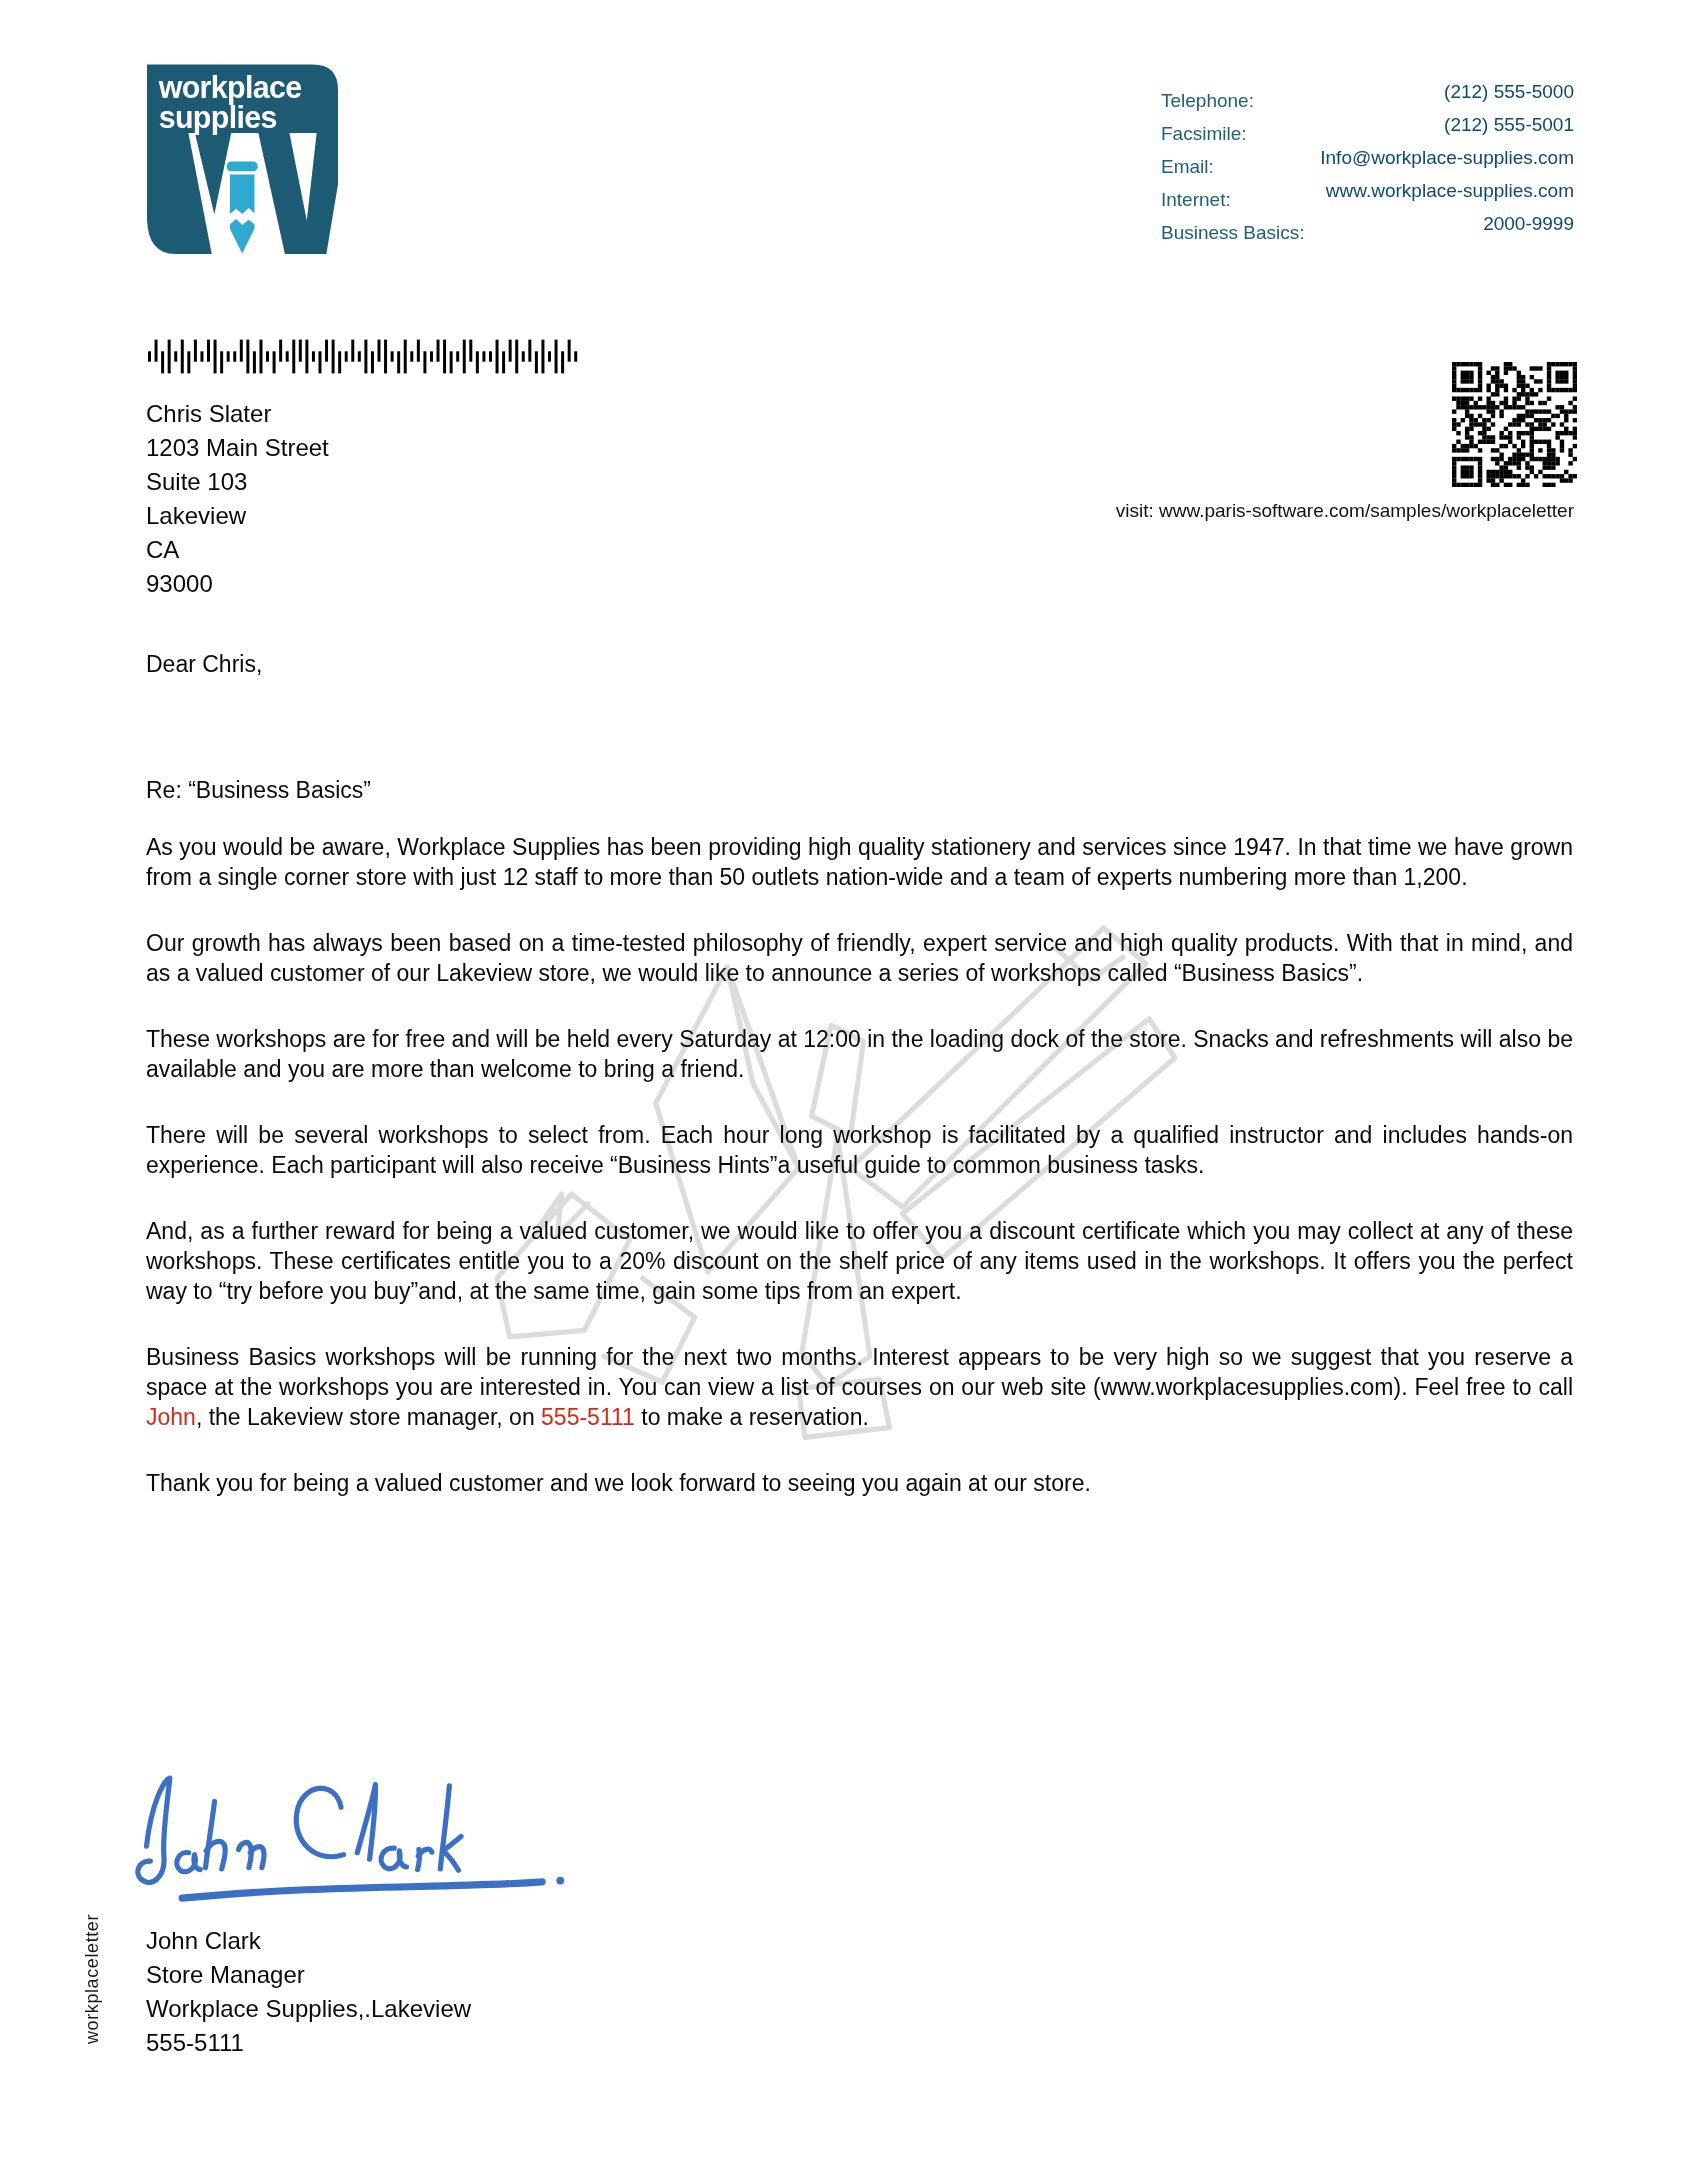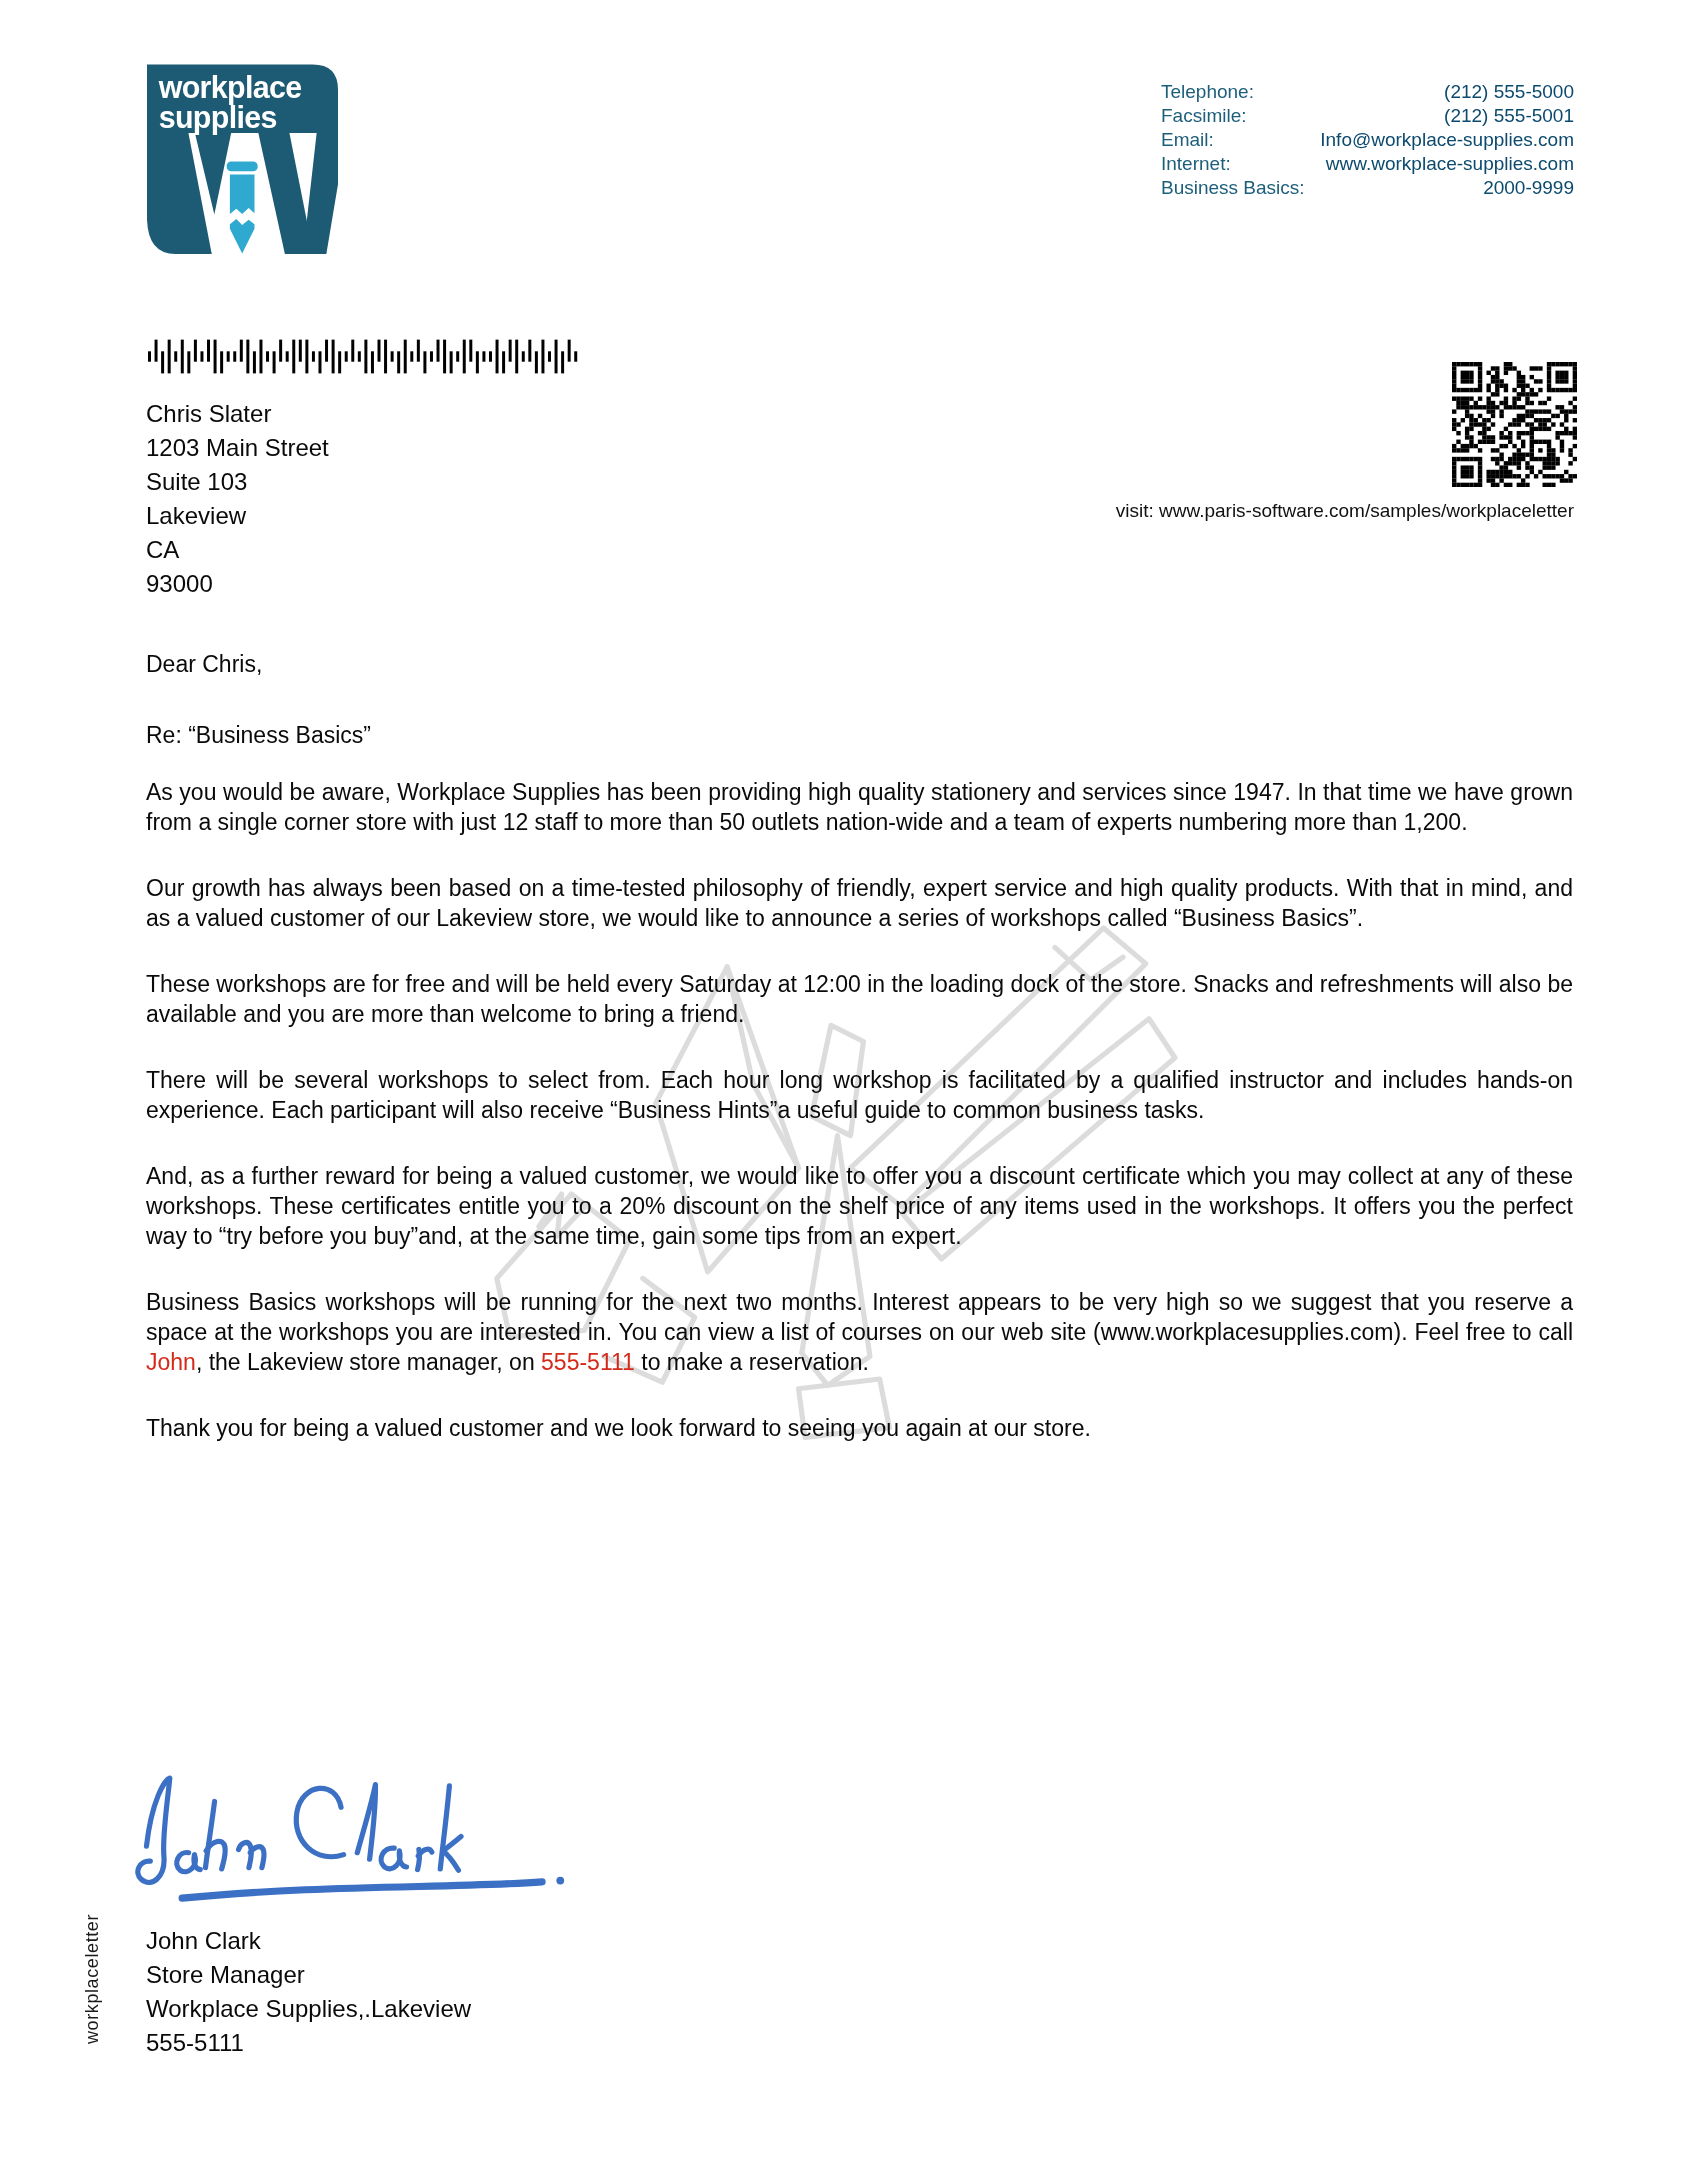--- a/index.html
+++ b/index.html
@@ -13,32 +13,32 @@
     overflow:hidden;
   }
   
   .watermark{position:absolute;left:448px;top:889px;width:766px;height:649px;z-index:0;}
   .layer{position:relative;z-index:1;}
 
   .logo-svg{position:absolute;left:147px;top:64px;width:191px;height:195px;}
 
   .contact{position:absolute;left:1161px;top:80px;width:413px;}
   .contact-row{display:flex;justify-content:space-between;font-size:19px;line-height:24px;}
-  .contact-label{color:#1d5f7a;}
+  .contact-label{color:#1d5f7a;margin-top:9px;}
   .contact-value{color:#0c4a6e;}
 
   .barcode{position:absolute;left:148px;top:337px;width:435px;height:39px;}
 
   .recipient{position:absolute;left:146px;top:397px;font-size:24px;line-height:34px;}
 
   .qr{position:absolute;left:1452px;top:362px;width:125px;height:125px;}
   .visit{position:absolute;left:908px;top:500px;width:666px;text-align:right;font-size:19px;color:#111;}
 
   .body-flow{position:absolute;left:146px;top:649px;width:1427px;font-size:23px;line-height:30px;}
-  .salutation{margin:0 0 41px 0;}
+  .salutation{margin:0 0 96px 0;}
   .subject{margin:0 0 27px 0;}
   .para{margin:0 0 36px 0;text-align:justify;}
   .para:last-child{margin-bottom:0;margin-top:16px;}
   .red{color:#d42a1a;}
 
   .signature-svg{position:absolute;left:127px;top:1739px;width:467px;height:195px;}
 
   .sender{position:absolute;left:146px;top:1924px;font-size:24px;line-height:34px;}
 
   .sideword-wrap{position:absolute;left:82px;top:2044px;z-index:1;}

